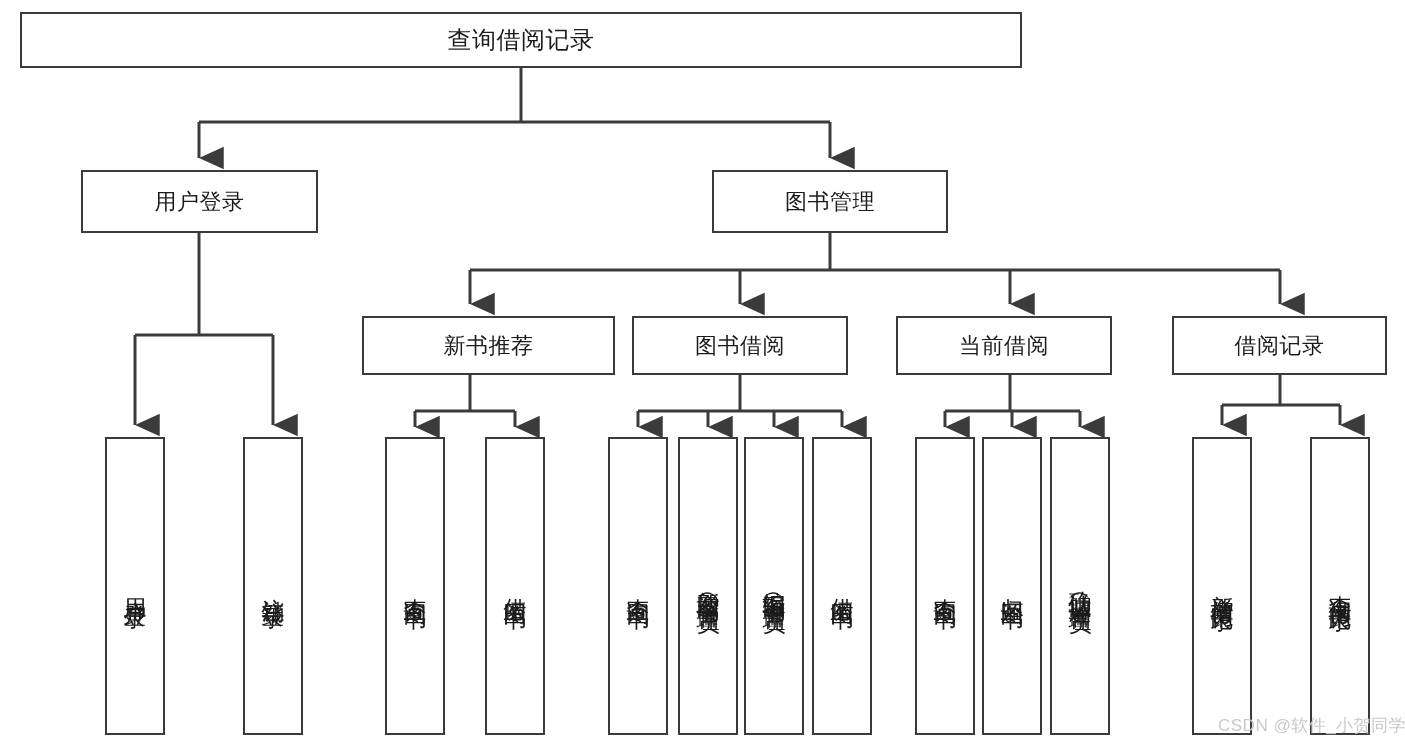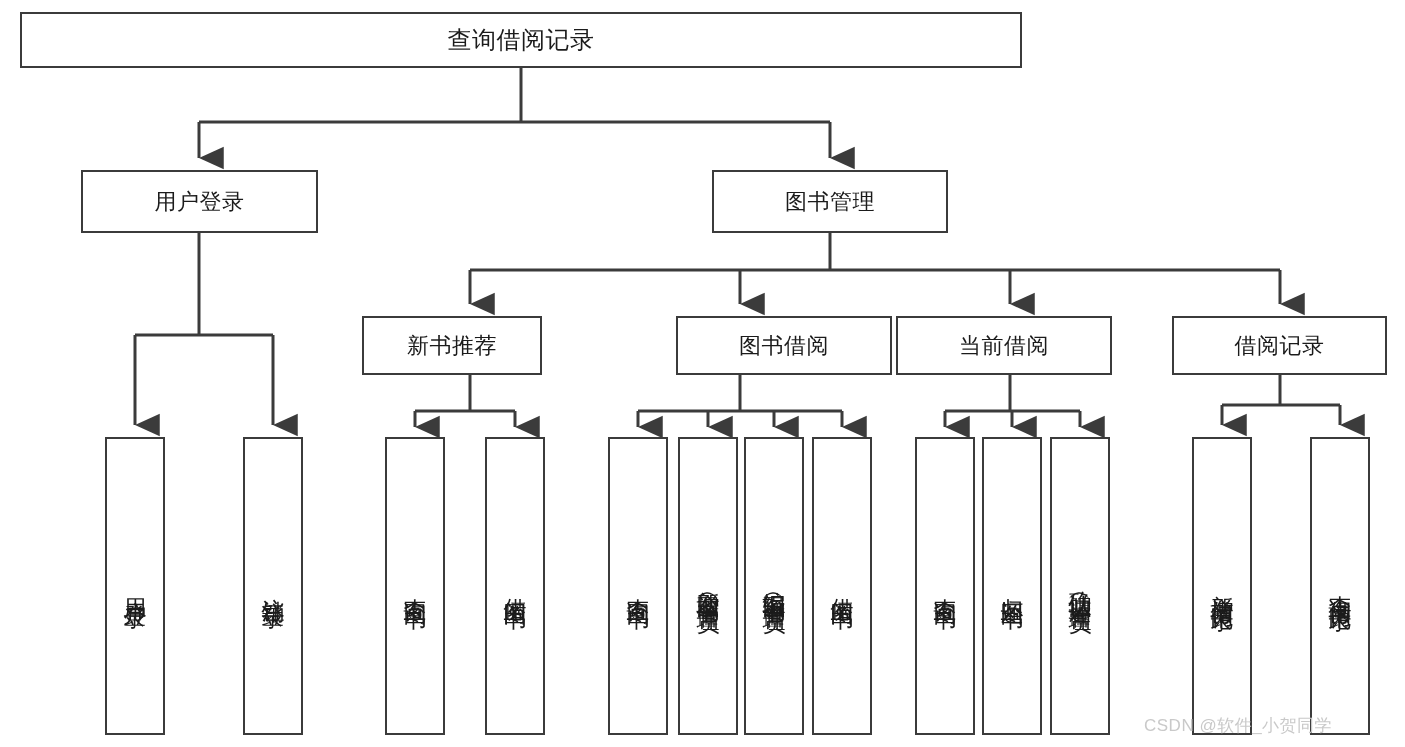--- a/index.html
+++ b/index.html
@@ -129,24 +129,24 @@
     <span class="lbl">查询借阅记录</span>
   </div>
 
   <div class="node h-node" style="left:81px;top:170px;width:237px;height:63px;">
     <span class="lbl">用户登录</span>
   </div>
   <div class="node h-node" style="left:712px;top:170px;width:236px;height:63px;">
     <span class="lbl">图书管理</span>
   </div>
 
-  <div class="node h-node" style="left:362px;top:316px;width:180px;height:59px;">
+  <div class="node h-node" style="left:362px;top:316px;width:253px;height:59px;">
     <span class="lbl">新书推荐</span>
   </div>
-  <div class="node h-node" style="left:632px;top:316px;width:216px;height:59px;margin-left:44px;">
+  <div class="node h-node" style="left:632px;top:316px;width:216px;height:59px;">
     <span class="lbl">图书借阅</span>
   </div>
   <div class="node h-node" style="left:896px;top:316px;width:216px;height:59px;">
     <span class="lbl">当前借阅</span>
   </div>
   <div class="node h-node" style="left:1172px;top:316px;width:215px;height:59px;align-items:center;">
     <span class="lbl">借阅记录</span>
   </div>
 
   <div class="node v-node" style="left:105px;top:437px;width:60px;height:298px;">
@@ -186,15 +186,15 @@
     <span class="lbl">确认归还（管理员）</span>
   </div>
 
   <div class="node v-node" style="left:1192px;top:437px;width:60px;height:298px;">
     <span class="lbl">新增借阅记录</span>
   </div>
   <div class="node v-node" style="left:1310px;top:437px;width:60px;height:298px;">
     <span class="lbl">查询借阅记录</span>
   </div>
 
-  <div class="watermark" style="left:1144px;top:714px;">CSDN @软件_小贺同学</div>
+  <div class="watermark" style="left:1218px;top:714px;">CSDN @软件_小贺同学</div>
 
 </div>
 
 </body></html>

